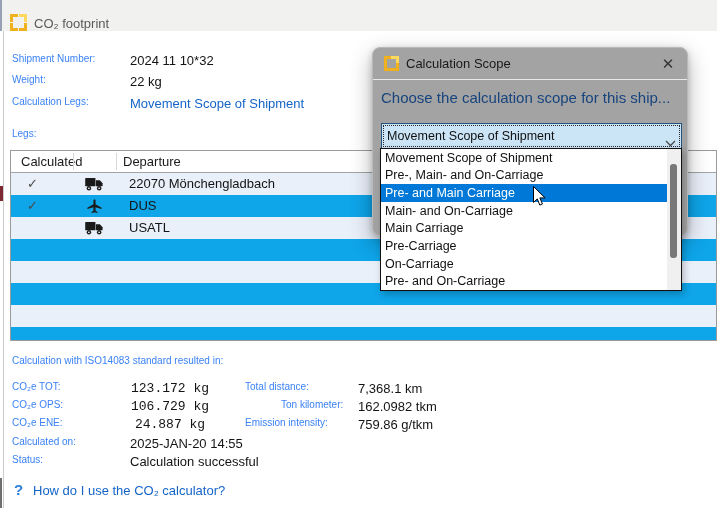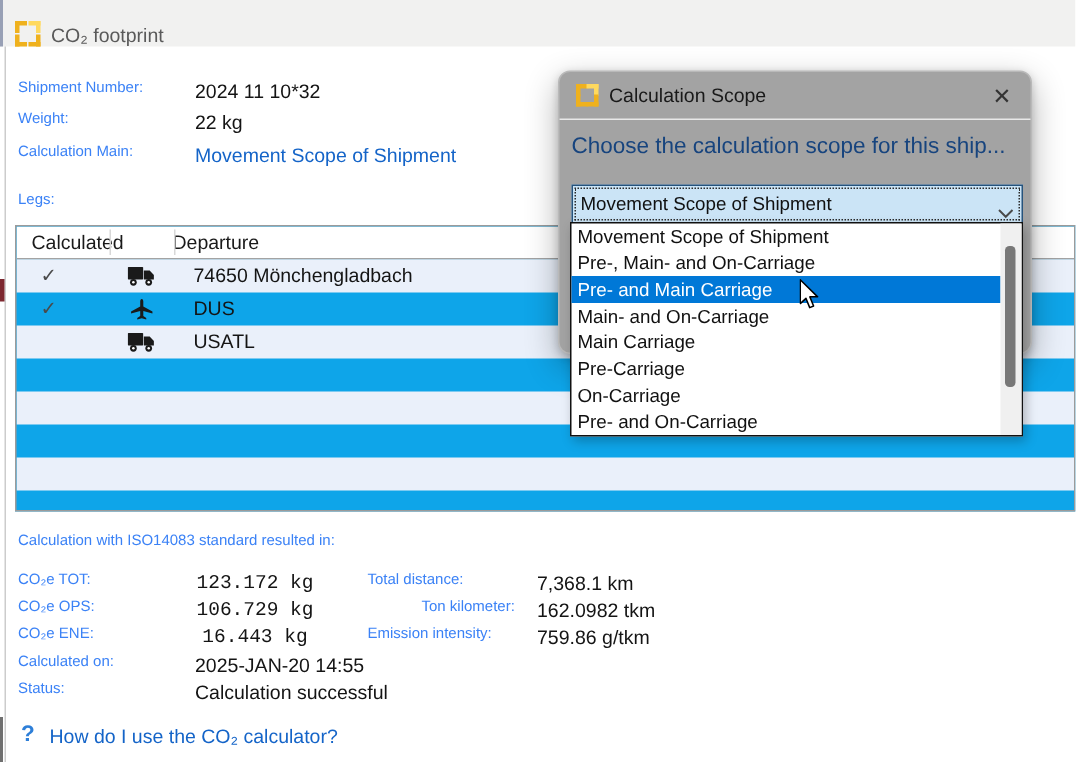--- a/index.html
+++ b/index.html
@@ -25,21 +25,21 @@
   .edge-top { position:absolute; left:0; top:0; width:2px; height:31px; background:#98a0b5; }
 
   .label { position:absolute; font-size:10px; color:#3b82f6; white-space:nowrap; }
   .value { position:absolute; font-size:13px; color:#141414; white-space:nowrap; }
   .link  { position:absolute; font-size:13px; color:#1464c8; white-space:nowrap; cursor:pointer; }
 
   
   .legs-table { position:absolute; left:10px; top:150px; width:707px; height:191px; border:1px solid #9b9b9b; background:#0ea5e9; overflow:hidden; }
   .lt-header { position:relative; height:22px; background:#ffffff; border-bottom:1px solid #a3a3a3; font-size:13px; color:#1a1a1a; }
   .lt-header .h-calc { position:absolute; left:10px; top:3px; }
-  .lt-header .h-dep  { position:absolute; left:104px; top:3px; }
+  .lt-header .h-dep  { position:absolute; left:112px; top:3px; }
   .lt-header .sep { position:absolute; top:2px; bottom:2px; width:1px; background:#d8d8d8; }
   .lt-row { position:relative; height:22px; font-size:13px; }
   .lt-row:nth-child(even) { background:#eaf0fa; }
   .lt-row .c-check { position:absolute; left:16px; top:3px; color:#4a4a4a; font-size:13px; }
   .lt-row .c-icon  { position:absolute; left:62px; top:0; width:43px; height:22px; display:flex; align-items:center; justify-content:center; }
   .lt-row .c-dep   { position:absolute; left:118px; top:3px; color:#141414; }
 
   
   .r-val-right { position:absolute; width:100px; text-align:center; font-size:13px; color:#141414; white-space:nowrap;font-family:Liberation Mono, monospace; }
 
@@ -83,21 +83,21 @@
 <div class="edge-line"></div>
 <div class="edge-red"></div>
 <div class="edge-dark"></div>
 
 <span class="label" style="left:12px; top:53px;">Shipment Number:</span>
 <span class="value" style="left:130px; top:53px;">2024 11 10*32</span>
 
 <span class="label" style="left:12px; top:74px;">Weight:</span>
 <span class="value" style="left:130px; top:74px;">22 kg</span>
 
-<span class="label" style="left:12px; top:96px;">Calculation Main:</span>
+<span class="label" style="left:12px; top:96px;">Calculation Legs:</span>
 <span class="link" style="left:130px; top:96px;">Movement Scope of Shipment</span>
 
 <span class="label" style="left:12px; top:128px;">Legs:</span>
 
 <div class="legs-table">
   <div class="lt-header">
     <span class="h-calc">Calculated</span>
     <span class="h-dep">Departure</span>
     <i class="sep" style="left:62px;"></i>
     <i class="sep" style="left:105px;"></i>
@@ -108,21 +108,21 @@
     <span class="c-icon">
       <svg viewBox="0 0 20 14" width="19" height="13">
           <rect x="0" y="0" width="11" height="9" rx="0.5" fill="#1a1a1a"></rect>
           <path d="M11.5 2.5 h4.2 l3 3.2 V9 h-7.2 Z" fill="#1a1a1a"></path>
           <circle cx="4" cy="11" r="2.4" fill="#1a1a1a"></circle>
           <circle cx="4" cy="11" r="0.9" fill="#fff"></circle>
           <circle cx="15" cy="11" r="2.4" fill="#1a1a1a"></circle>
           <circle cx="15" cy="11" r="0.9" fill="#fff"></circle>
         </svg>
     </span>
-    <span class="c-dep">74650 Mönchengladbach</span>
+    <span class="c-dep">22070 Mönchengladbach</span>
   </div>
 
   <div class="lt-row">
     <span class="c-check">✓</span>
     <span class="c-icon">
       <svg viewBox="0 0 16 16" width="15" height="15">
           <path d="M8 0.3 C8.7 0.3 9.1 1.2 9.1 2.2 V5.6 L15.6 9.2 V10.6 L9.1 8.9 V12.4 L11.2 13.9 V15 L8 14.1 L4.8 15 V13.9 L6.9 12.4 V8.9 L0.4 10.6 V9.2 L6.9 5.6 V2.2 C6.9 1.2 7.3 0.3 8 0.3 Z" fill="#1a1a1a"></path>
         </svg>
     </span>
     <span class="c-dep">DUS</span>
@@ -156,21 +156,21 @@
 <span class="r-val-right" style="left:120px; top:381px;">123.172 kg</span>
 <span class="label" style="left:245px; top:381px;">Total distance:</span>
 <span class="value" style="left:358px; top:381px;">7,368.1 km</span>
 
 <span class="label" style="left:12px; top:399px;">CO₂e OPS:</span>
 <span class="r-val-right" style="left:120px; top:399px;">106.729 kg</span>
 <span class="label" style="left:245px; top:399px;margin-left:36px;">Ton kilometer:</span>
 <span class="value" style="left:358px; top:399px;">162.0982 tkm</span>
 
 <span class="label" style="left:12px; top:417px;">CO₂e ENE:</span>
-<span class="r-val-right" style="left:120px; top:417px;">16.443 kg</span>
+<span class="r-val-right" style="left:120px; top:417px;">24.887 kg</span>
 <span class="label" style="left:245px; top:417px;">Emission intensity:</span>
 <span class="value" style="left:358px; top:417px;">759.86 g/tkm</span>
 
 <span class="label" style="left:12px; top:436px;">Calculated on:</span>
 <span class="value" style="left:130px; top:436px;">2025-JAN-20 14:55</span>
 
 <span class="label" style="left:12px; top:454px;">Status:</span>
 <span class="value" style="left:130px; top:454px;">Calculation successful</span>
 
 <span class="help-q">?</span>

